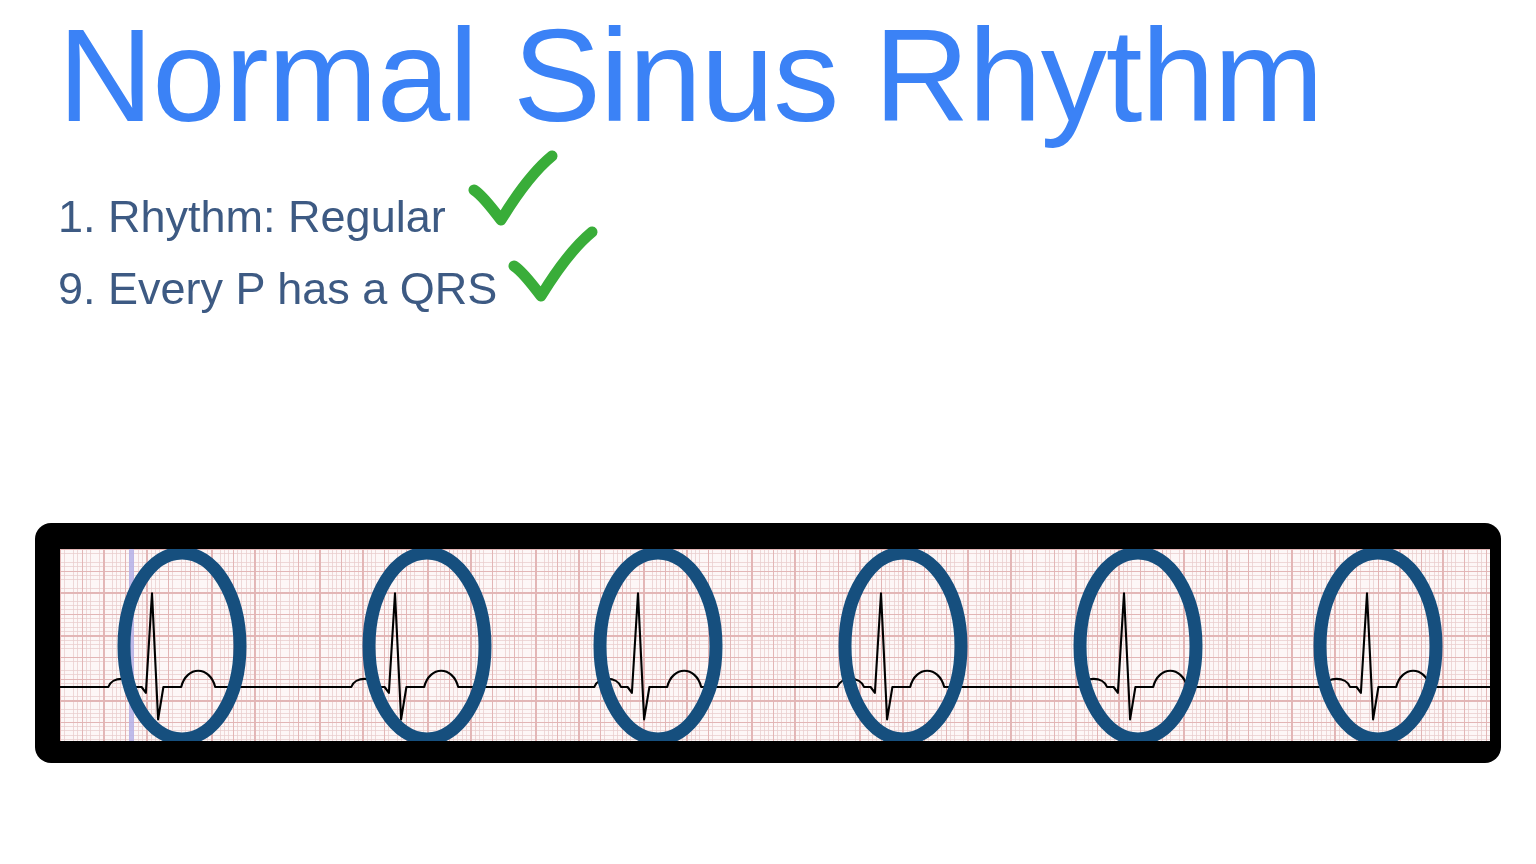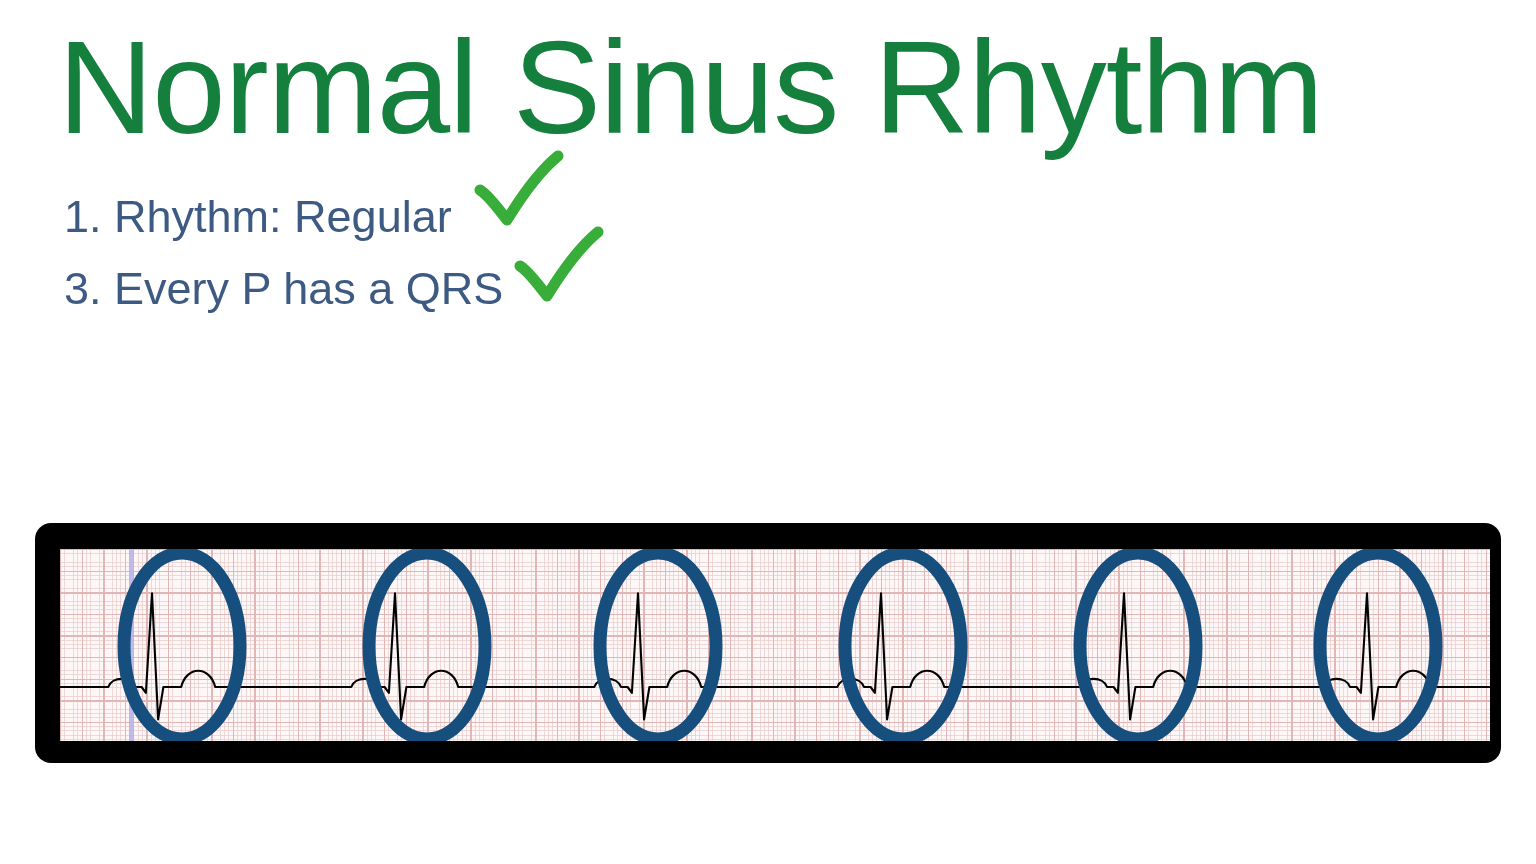--- a/index.html
+++ b/index.html
@@ -14,33 +14,33 @@
     position: relative;
     overflow: hidden;
     font-family: "Liberation Sans", sans-serif;
     -webkit-font-smoothing: antialiased;
   }
 
   
   .slide-title {
     position: absolute;
     left: 58px;
-    top: 22px;
+    top: 10px;
     font-size: 132px;
     line-height: 1.0;
     font-weight: 400;
-    color: #15803d;
+    color: #3b82f6;
     letter-spacing: -1px;
     white-space: nowrap;
   }
 
   
   .criteria-list {
     position: absolute;
-    left: 64px;
+    left: 58px;
     top: 186px;
     width: 900px;
   }
   .criteria-item {
     position: relative;
     height: 72px;
     font-size: 45px;
     line-height: 62px;
     color: #3d5a83;
     white-space: nowrap;
@@ -122,21 +122,21 @@
     <span class="criteria-text">1. Rhythm: Regular</span>
     <span class="check-mark check-1">
       <svg width="95" height="85" viewBox="0 0 95 85">
         <path d="M6 36 C 14 41, 24 54, 33 66 C 44 48, 62 20, 84 2" fill="none" stroke="#39ad39" stroke-width="11" stroke-linecap="round" stroke-linejoin="round"></path>
       </svg>
     </span>
   </div>
 
 
   <div class="criteria-item">
-    <span class="criteria-text">3. Every P has a QRS</span>
+    <span class="criteria-text">9. Every P has a QRS</span>
     <span class="check-mark check-3">
       <svg width="95" height="85" viewBox="0 0 95 85">
         <path d="M6 36 C 14 41, 24 54, 33 66 C 44 48, 62 20, 84 2" fill="none" stroke="#39ad39" stroke-width="11" stroke-linecap="round" stroke-linejoin="round"></path>
       </svg>
     </span>
   </div>
 
 </div>
 
 <div class="ecg-frame">

